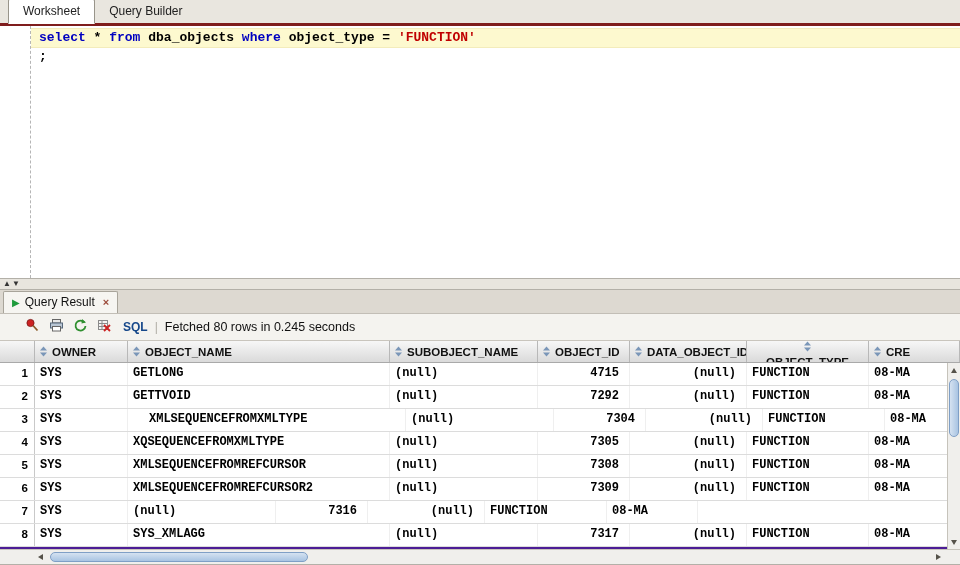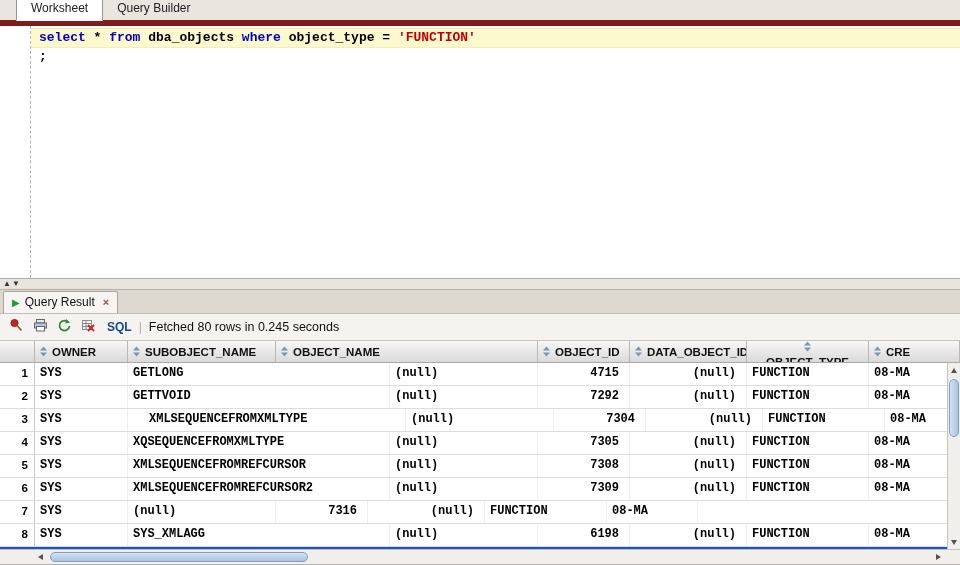--- a/index.html
+++ b/index.html
@@ -2,22 +2,22 @@
 <html><head>
 <meta charset="utf-8">
 <style>
   * { margin:0; padding:0; box-sizing:border-box; }
   html,body { width:960px; height:565px; overflow:hidden; background:#fff;
               font-family:"Liberation Sans", sans-serif; }
   .app { width:960px; height:565px; display:flex; flex-direction:column;
          border-bottom:1px solid #b3b0a8; background:#fff; }
 
   
-  .doc-tabbar { height:26px; background:#e9e6df; border-bottom:6px solid #7f1d1d;
-                display:flex; align-items:flex-end; padding-left:16px; flex:0 0 26px; }
+  .doc-tabbar { height:26px; background:#e9e6df; border-bottom:3px solid #7f1d1d;
+                display:flex; align-items:flex-end; padding-left:8px; flex:0 0 26px; }
   .doc-tab { padding:4px 14px 5px; font-size:12px; color:#222; cursor:default; }
   .doc-tab.active { background:#fff; border:1px solid #98948a; border-bottom:1px solid #fff;
                     margin-bottom:-1px; border-radius:2px 2px 0 0; }
 
   
   .editor { flex:0 0 252px; display:flex; background:#fff; overflow:hidden; }
   .gutter { width:31px; flex:0 0 31px; border-right:1px dashed #b5b5b5; background:#fff; }
   .code { flex:1; font-family:"Liberation Mono", monospace; font-size:13px; font-weight:bold;
           line-height:18px; padding-top:2px; }
   .code-line { padding-left:8px; white-space:pre; }
@@ -36,29 +36,29 @@
   .result-tabbar { flex:0 0 24px; background:#ddd9d1; display:flex; align-items:flex-end;
                    padding-left:3px; border-bottom:1px solid #c2beb6; }
   .result-tab { display:flex; align-items:center; gap:5px; background:#f6f5f1;
                 border:1px solid #a8a49a; border-bottom:none; padding:3px 8px 4px;
                 font-size:12px; color:#111; border-radius:2px 2px 0 0; }
   .play-icon { color:#1e9b3c; font-size:10px; }
   .close-icon { color:#9c4a3a; font-size:11px; font-weight:bold; margin-left:3px; cursor:pointer; }
 
   
   .toolbar { flex:0 0 27px; background:#f4f3ef; border-bottom:1px solid #c9c5bd;
-             display:flex; align-items:center; gap:7px; padding-left:8px; font-size:12px; }
+             display:flex; align-items:center; gap:7px; padding-left:24px; font-size:12px; }
   .tb-btn { width:17px; height:17px; display:inline-flex; align-items:center;
             justify-content:center; cursor:pointer; }
   .sql-label { color:#16488a; font-weight:bold; margin-left:3px; cursor:pointer; }
   .tb-sep { color:#b0ada5; }
   .status-text { color:#111; font-size:12.5px; }
 
   
-  .grid { flex:1 1 auto; position:relative; overflow:hidden; background:#1d4ed8; }
+  .grid { flex:1 1 auto; position:relative; overflow:hidden; background:#4c1d95; }
   .grid-header { display:flex; height:22px; background:linear-gradient(#f7f7f7,#dadada);
                  border-bottom:1px solid #a9a9a9; }
   .hcell { display:flex; align-items:center; gap:4px; padding:0 4px;
            border-right:1px solid #b8b8b8; font-size:11.5px; font-weight:bold; color:#111;
            white-space:nowrap; overflow:hidden; flex:0 0 auto; cursor:pointer; }
   .hcell.corner { cursor:default; }
   .sort-icon { display:inline-flex; flex:0 0 auto; }
   .grid-body { }
   .grow { display:flex; height:23px; border-bottom:1px solid #dcdcdc; background:#fff; }
   .rownum { font-size:11.5px; font-weight:bold; color:#000; text-align:right;
@@ -178,37 +178,37 @@
         <div class="hcell corner" style="width: 35px;"></div>
         <div class="hcell" style="width: 93px;">
           <span class="sort-icon">
             <svg width="9" height="11" viewBox="0 0 9 11">
               <path d="M4.5 0.5 L8 4.5 H1 Z" fill="#7a96b8"></path>
               <path d="M4.5 10.5 L8 6.5 H1 Z" fill="#7a96b8"></path>
             </svg>
           </span>
           <span>OWNER</span>
         </div>
+        <div class="hcell" style="width: 262px;">
+          <span class="sort-icon">
+            <svg width="9" height="11" viewBox="0 0 9 11">
+              <path d="M4.5 0.5 L8 4.5 H1 Z" fill="#7a96b8"></path>
+              <path d="M4.5 10.5 L8 6.5 H1 Z" fill="#7a96b8"></path>
+            </svg>
+          </span>
+          <span>OBJECT_NAME</span>
+        </div>
         <div class="hcell" style="width: 148px;">
           <span class="sort-icon">
             <svg width="9" height="11" viewBox="0 0 9 11">
               <path d="M4.5 0.5 L8 4.5 H1 Z" fill="#7a96b8"></path>
               <path d="M4.5 10.5 L8 6.5 H1 Z" fill="#7a96b8"></path>
             </svg>
           </span>
           <span>SUBOBJECT_NAME</span>
-        </div>
-        <div class="hcell" style="width: 262px;">
-          <span class="sort-icon">
-            <svg width="9" height="11" viewBox="0 0 9 11">
-              <path d="M4.5 0.5 L8 4.5 H1 Z" fill="#7a96b8"></path>
-              <path d="M4.5 10.5 L8 6.5 H1 Z" fill="#7a96b8"></path>
-            </svg>
-          </span>
-          <span>OBJECT_NAME</span>
         </div>
         <div class="hcell" style="width: 92px;">
           <span class="sort-icon">
             <svg width="9" height="11" viewBox="0 0 9 11">
               <path d="M4.5 0.5 L8 4.5 H1 Z" fill="#7a96b8"></path>
               <path d="M4.5 10.5 L8 6.5 H1 Z" fill="#7a96b8"></path>
             </svg>
           </span>
           <span>OBJECT_ID</span>
         </div>
@@ -308,21 +308,21 @@
           <div class="cell right" style="width: 92px;">7316</div>
           <div class="cell right" style="width: 117px;">(null)</div>
           <div class="cell" style="width: 122px;">FUNCTION</div>
           <div class="cell" style="width: 91px;">08-MA</div>
         </div>
         <div class="grow">
           <div class="rownum" style="width: 35px;">8</div>
           <div class="cell" style="width: 93px;">SYS</div>
           <div class="cell" style="width: 262px;">SYS_XMLAGG</div>
           <div class="cell" style="width: 148px;">(null)</div>
-          <div class="cell right" style="width: 92px;">6198</div>
+          <div class="cell right" style="width: 92px;">7317</div>
           <div class="cell right" style="width: 117px;">(null)</div>
           <div class="cell" style="width: 122px;">FUNCTION</div>
           <div class="cell" style="width: 91px;">08-MA</div>
         </div>
       </div>
 
     <div class="vscroll">
       <div class="vs-btn">
           <span class="tri-up"></span>
         </div>

